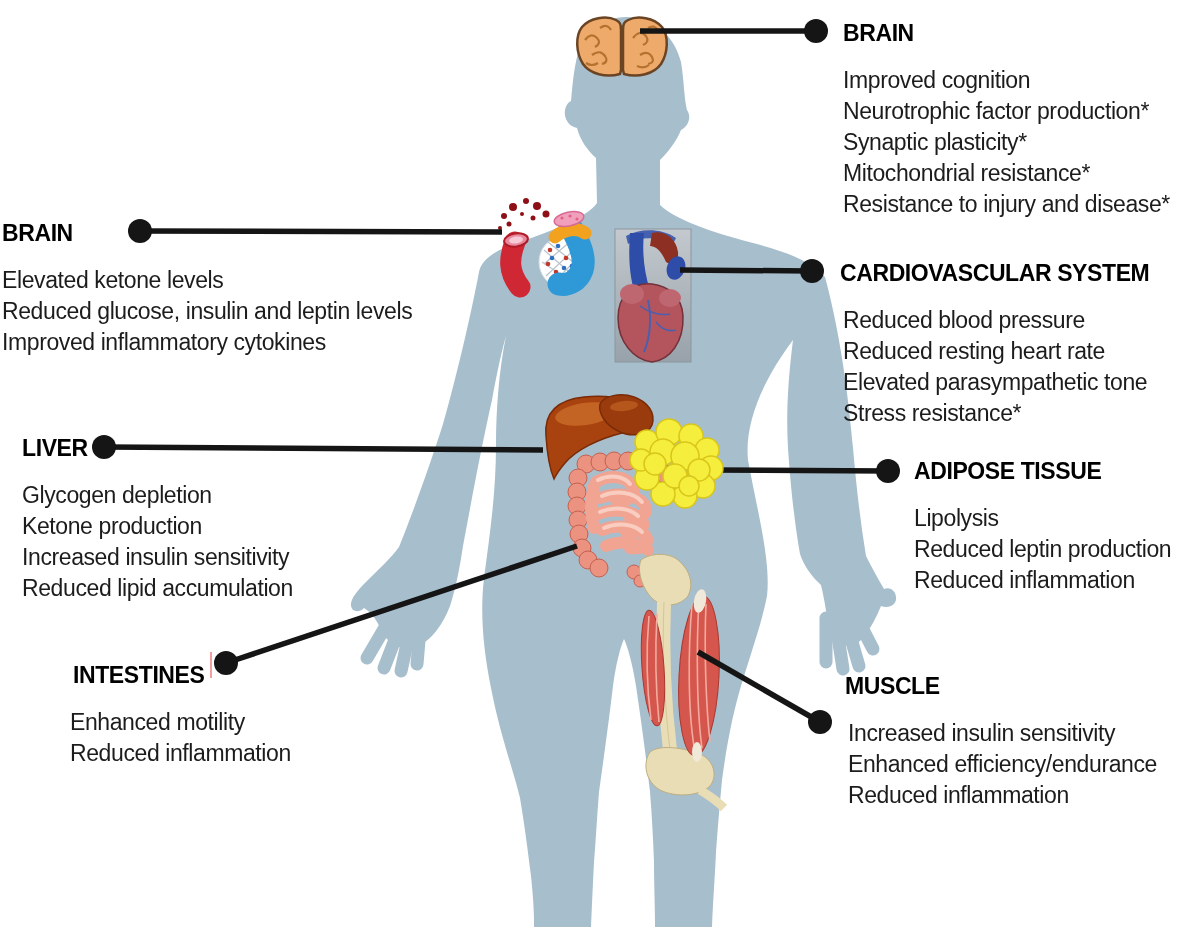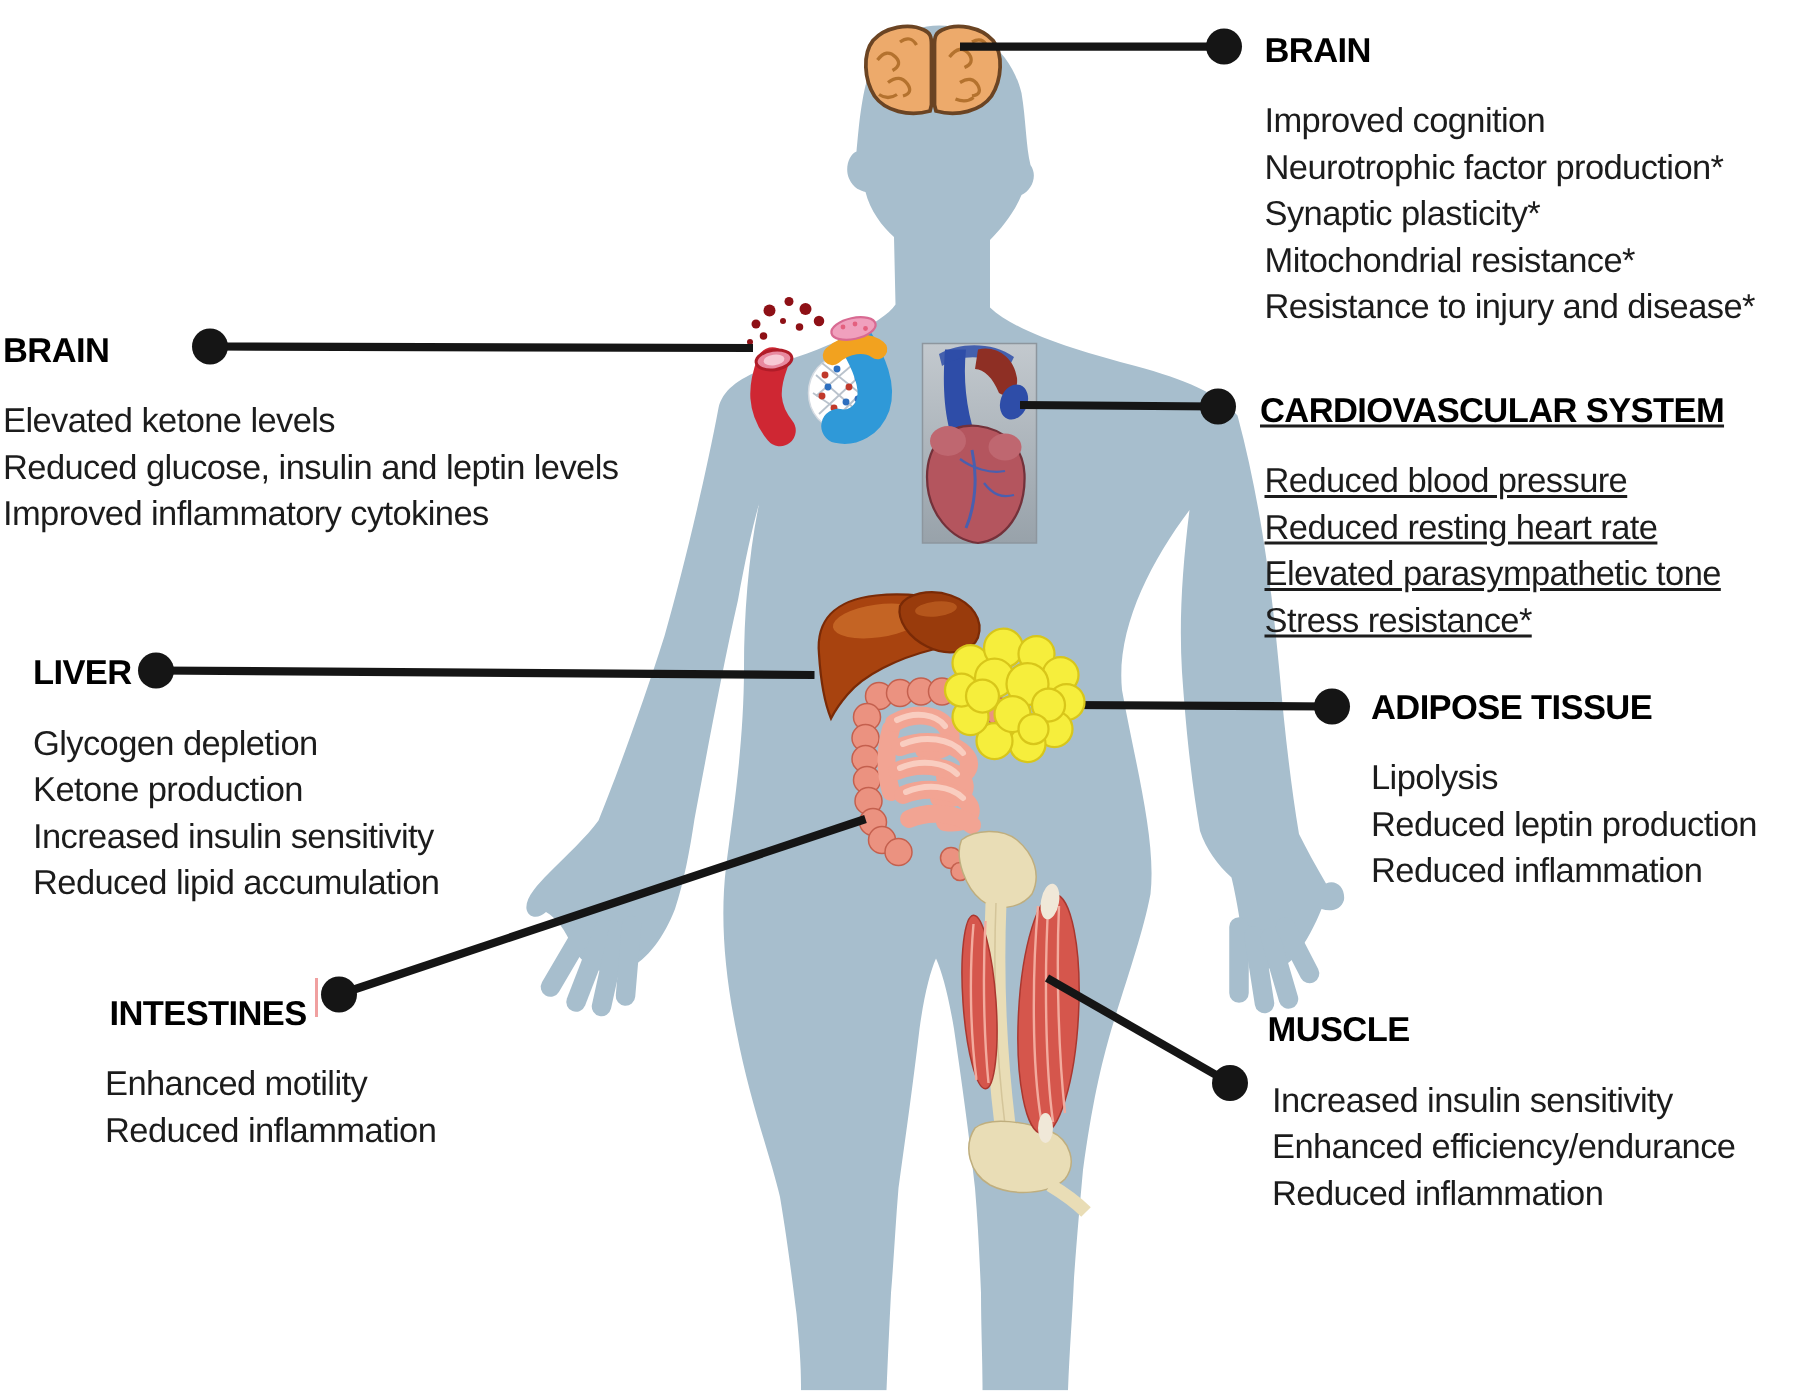--- a/index.html
+++ b/index.html
@@ -310,21 +310,21 @@
 
   <div class="label-block" style="left:2px;top:218px;">
     <div class="label-title">BRAIN</div>
     <div class="label-items">
       <div>Elevated ketone levels</div>
       <div>Reduced glucose, insulin and leptin levels</div>
       <div>Improved inflammatory cytokines</div>
     </div>
   </div>
 
-  <div class="label-block" style="left:840px;top:258px;text-decoration:underline;">
+  <div class="label-block" style="left:840px;top:258px;">
     <div class="label-title">CARDIOVASCULAR SYSTEM</div>
     <div class="label-items" style="padding-left:3px;">
       <div>Reduced blood pressure</div>
       <div>Reduced resting heart rate</div>
       <div>Elevated parasympathetic tone</div>
       <div>Stress resistance*</div>
     </div>
   </div>
 
   <div class="label-block" style="left:22px;top:433px;">

